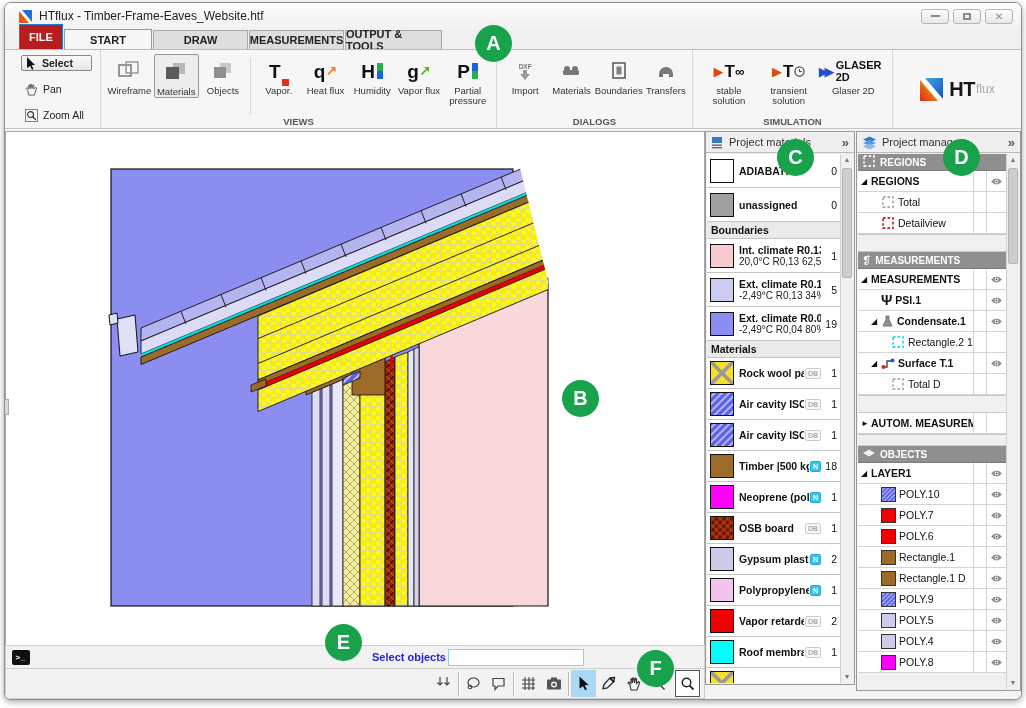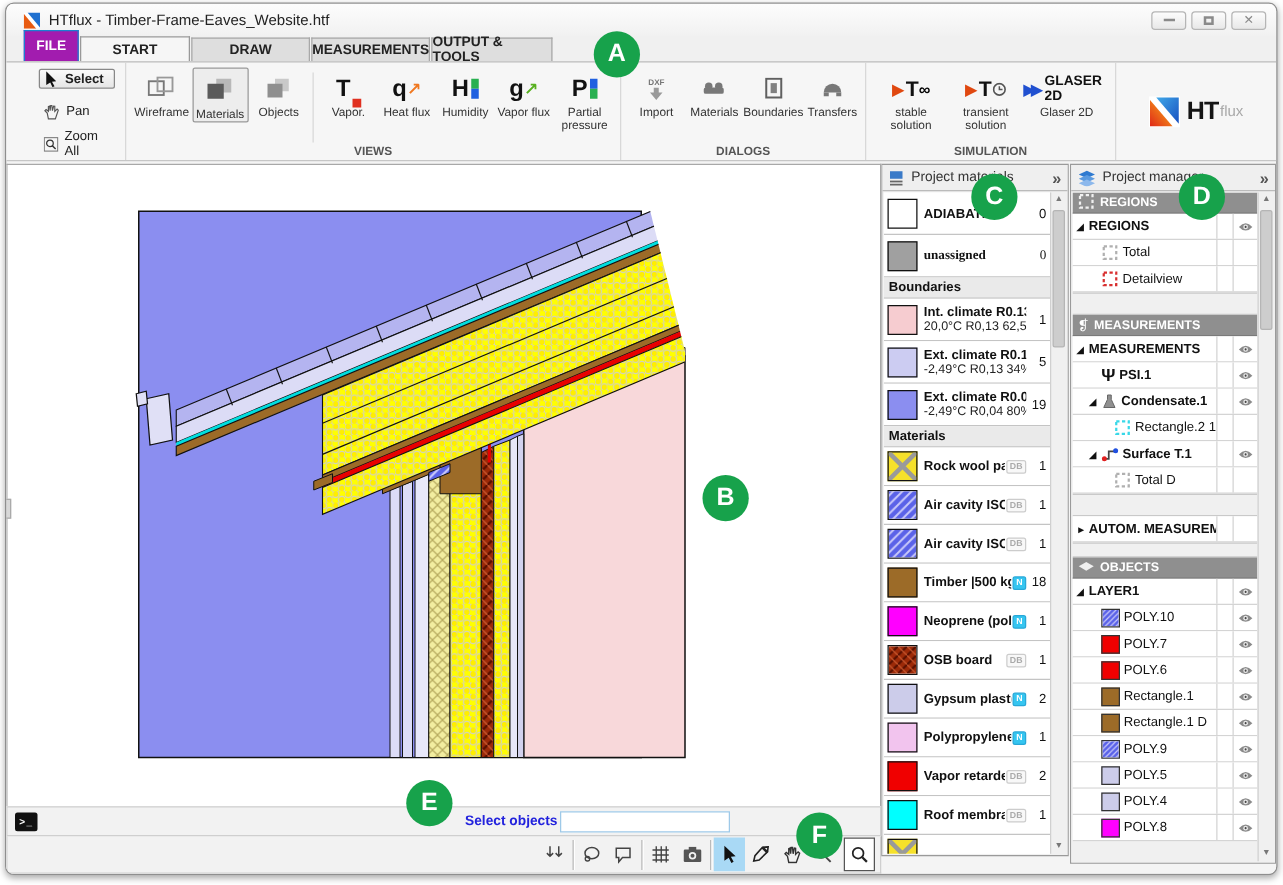--- a/index.html
+++ b/index.html
@@ -9,27 +9,27 @@
   .titlebar { height:26px; display:flex; align-items:center; padding:0 8px 0 14px; background:linear-gradient(#fdfdfd,#f1f1f1); }
   .app-ico { width:13px; height:13px; margin-right:7px; }
   .title { font-size:12px; color:#222; flex:1; }
   .winctl { display:flex; gap:4px; }
   .winbtn { width:28px; height:15px; border:1px solid #b5b5b5; border-radius:3px; background:linear-gradient(#fcfcfc,#e8e8e8); display:flex; align-items:center; justify-content:center; color:#8a8a8a; font-size:10px; font-weight:bold; }
   .glyph-min { width:9px; height:2px; background:#8a8a8a; }
   .glyph-max { width:8px; height:7px; border:2px solid #8a8a8a; }
   
   .tabrow { height:20px; display:flex; align-items:flex-end; padding-left:14px; background:#f0f0f0; }
   .tab { height:19px; padding:0 0; display:flex; align-items:center; font-size:11px; font-weight:bold; color:#222; background:#dedede; border:1px solid #a8a8a8; border-bottom:none; margin-right:1px; }
-  .tab.file { background:#a21caf; color:#fff; border-color:#1b7fd0; width:44px; justify-content:center; padding:12px; }
+  .tab.file { background:#b91c1c; color:#fff; border-color:#1b7fd0; width:44px; justify-content:center; padding:12px; }
   .tab.active { background:#f6f6f6; height:20px; border-color:#999; }
   
   .ribbon { height:80px; background:#f6f6f6; border-top:1px solid #bbb; border-bottom:1px solid #c6c6c6; display:flex; position:relative; }
   .rgroup { position:relative; display:flex; align-items:flex-start; border-right:1px solid #d8d8d8; }
   .grouplabel { position:absolute; bottom:1px; left:0; right:0; text-align:center; font-size:9.5px; font-weight:bold; color:#555; }
-  .qt { width:96px; flex-direction:column; align-items:stretch; padding:5px 8px 0 26px; gap:10px; }
+  .qt { width:96px; flex-direction:column; align-items:stretch; padding:5px 8px 0 16px; gap:10px;text-align:center; }
   .qtbtn { height:16px; display:flex; align-items:center; gap:5px; font-size:10.5px; color:#222; padding:0 4px; }
   .qtbtn.sel { border:1px solid #888; background:linear-gradient(#fafafa,#e6e6e6); border-radius:2px; font-weight:bold; }
   .bigbtns { padding:4px 4px 0 6px; gap:2px; }
   .bigbtn { width:46px; padding-top:2px; display:flex; flex-direction:column; align-items:center; }
   .bigbtn .ic { height:30px; display:flex; align-items:center; justify-content:center; }
   .bigbtn .lb { font-size:9.5px; color:#333; text-align:center; line-height:1.1; }
   .bigbtn.sel { border:1px solid #999; background:#ededed; border-radius:2px; }
   .subsep { width:1px; background:#d8d8d8; margin:4px 3px 14px 3px; align-self:stretch; }
   .bigletter { font-size:19px; font-weight:bold; color:#111; line-height:1; }
   .sq { width:7px; height:7px; display:inline-block; margin-left:1px; }
@@ -503,21 +503,21 @@
         <span>Project materials</span>
         <span class="chev">»</span>
       </div>
       <div class="plist">
         <div class="plist-inner" id="mat-list">
             <div class="mrow" style="height: 34px;">
               <div class="sw" style="background:#ffffff"></div>
               <span class="nm">ADIABATIC</span>
               <span class="cnt">0</span>
             </div>
-            <div class="mrow" style="height: 34px; font-family: Liberation Serif, serif;">
+            <div class="mrow" style="height: 34px;">
               <div class="sw" style="background:#a0a0a0"></div>
               <span class="nm">unassigned</span>
               <span class="cnt">0</span>
             </div>
             <div class="msection">Boundaries</div>
             <div class="mrow" style="height: 34px;">
               <div class="sw" style="background:#f6ccd0"></div>
               <span class="nm">Int. climate R0.13<span class="sub">20,0°C R0,13 62,51%</span></span>
               <span class="cnt">1</span>
             </div>

